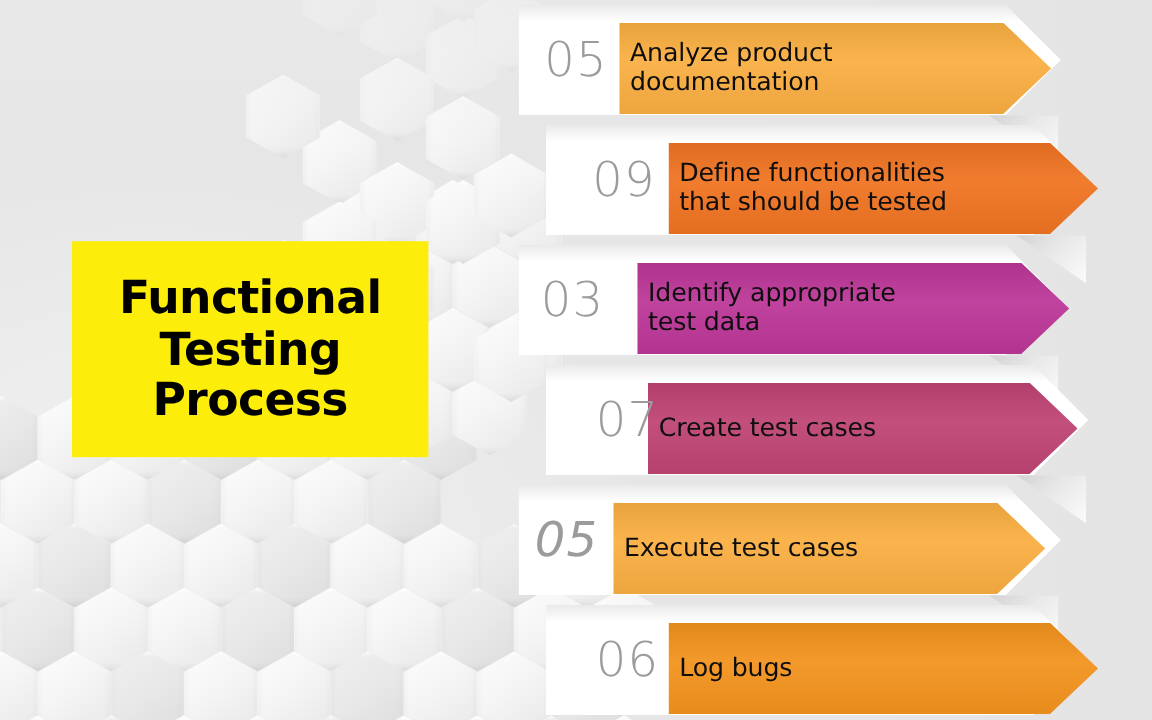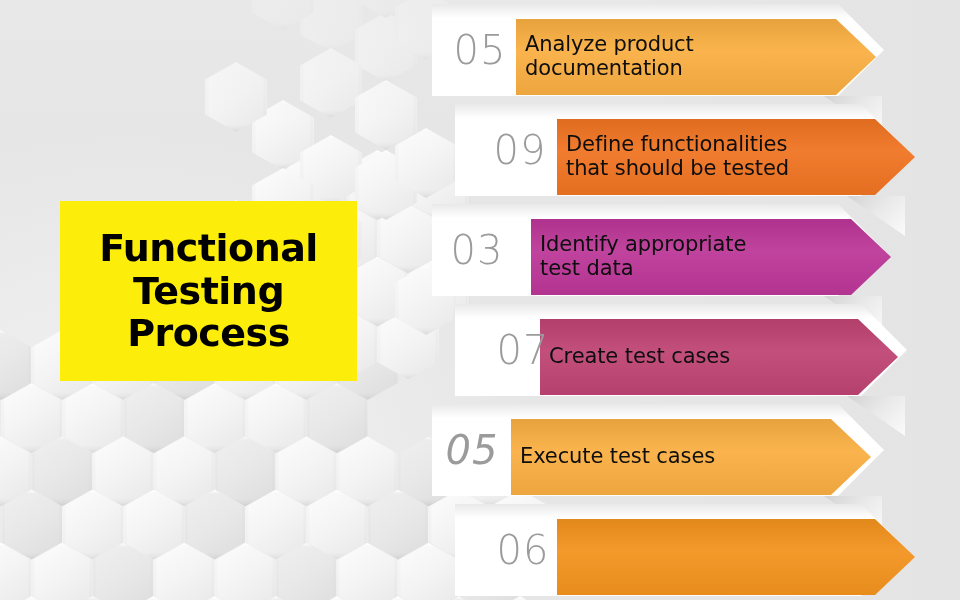--- a/index.html
+++ b/index.html
@@ -259,17 +259,18 @@
           <div class="bar-sheen"></div>
           <div class="bar-label">Execute test cases</div>
         </div>
       </div>
       <div class="row" style="left: 0px; top: 500px; width: 960px;">
         <div class="plate" style="left: 455px; width: 452px;"></div>
         <div class="plate-shade" style="left: 455px; width: 452px;"></div>
         <div class="num" style="left: 487px;">06</div>
         <div class="bar" style="left: 557px; width: 358px; background: rgb(243, 147, 30);">
           <div class="bar-sheen"></div>
+          <div class="bar-label">Log bugs</div>
         </div>
       </div>
     </div>
 
 </div>
 
 </body></html>

